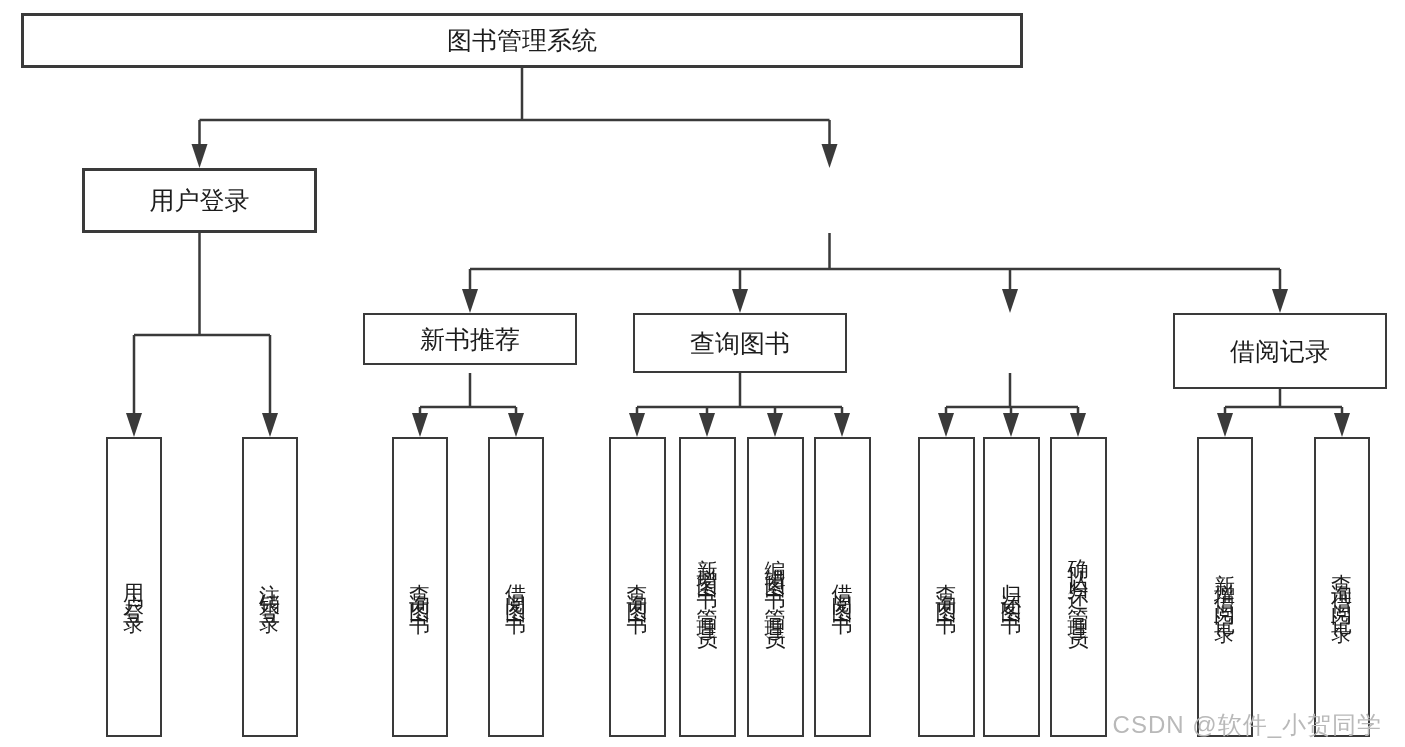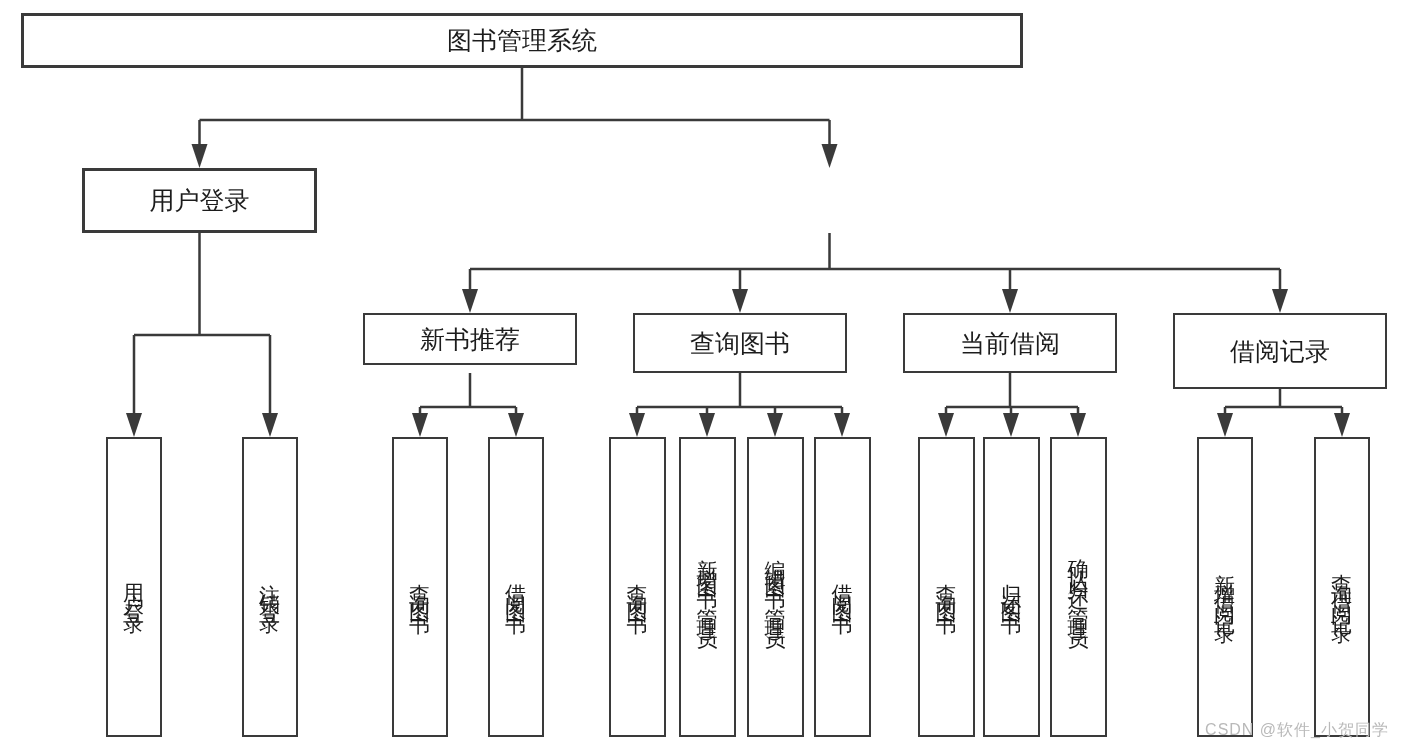--- a/index.html
+++ b/index.html
@@ -19,22 +19,22 @@
     font-size:25px;color:var(--text);white-space:nowrap;
   }
   .box.l3{border-width:2.5px;}
   .box.leaf{
     border-width:2.5px;
     writing-mode:vertical-rl;text-orientation:upright;
     font-size:21px;letter-spacing:10px;line-height:1;
     white-space:normal;overflow:hidden;
   }
   .watermark{
-    position:absolute;right:16px;bottom:6px;
-    font-size:16px;color:var(--watermark);letter-spacing:1px;
+    position:absolute;right:23px;bottom:6px;
+    font-size:24px;color:var(--watermark);letter-spacing:1px;
   }
 </style>
 </head>
 <body>
 
 <div class="canvas">
 
   <svg class="connectors" viewBox="0 0 1405 747" fill="none" stroke="currentColor" stroke-width="2.5">
     <g>
       <path d="M522 68 V120 M199.5 120 H829.5 M199.5 120 V148 M829.5 120 V148"></path>
@@ -77,21 +77,20 @@
       <polygon fill="currentColor" stroke="none" points="1334,413 1350,413 1342,437"></polygon>
     </g>
   </svg>
 
   <div class="box" style="left:21px;top:13px;width:1002px;height:55px">图书管理系统</div>
 
   <div class="box" style="left:82px;top:168px;width:235px;height:65px">用户登录</div>
 
   <div class="box l3" style="left:363px;top:313px;width:214px;height:52px">新书推荐</div>
   <div class="box l3" style="left:633px;top:313px;width:214px;height:60px">查询图书</div>
-  <div class="box l3" style="left:903px;top:313px;width:214px;height:60px">当前借阅</div>
   <div class="box l3" style="left:1173px;top:313px;width:214px;height:76px">借阅记录</div>
 
   <div class="box leaf" style="left:106px;top:437px;width:56px;height:300px">用户登录</div>
   <div class="box leaf" style="left:242px;top:437px;width:56px;height:300px">注销登录</div>
 
   <div class="box leaf" style="left:392px;top:437px;width:56px;height:300px">查询图书</div>
   <div class="box leaf" style="left:488px;top:437px;width:56px;height:300px">借阅图书</div>
 
   <div class="box leaf" style="left:609px;top:437px;width:57px;height:300px">查询图书</div>
   <div class="box leaf" style="left:679px;top:437px;width:57px;height:300px">新增图书（管理员）</div>

